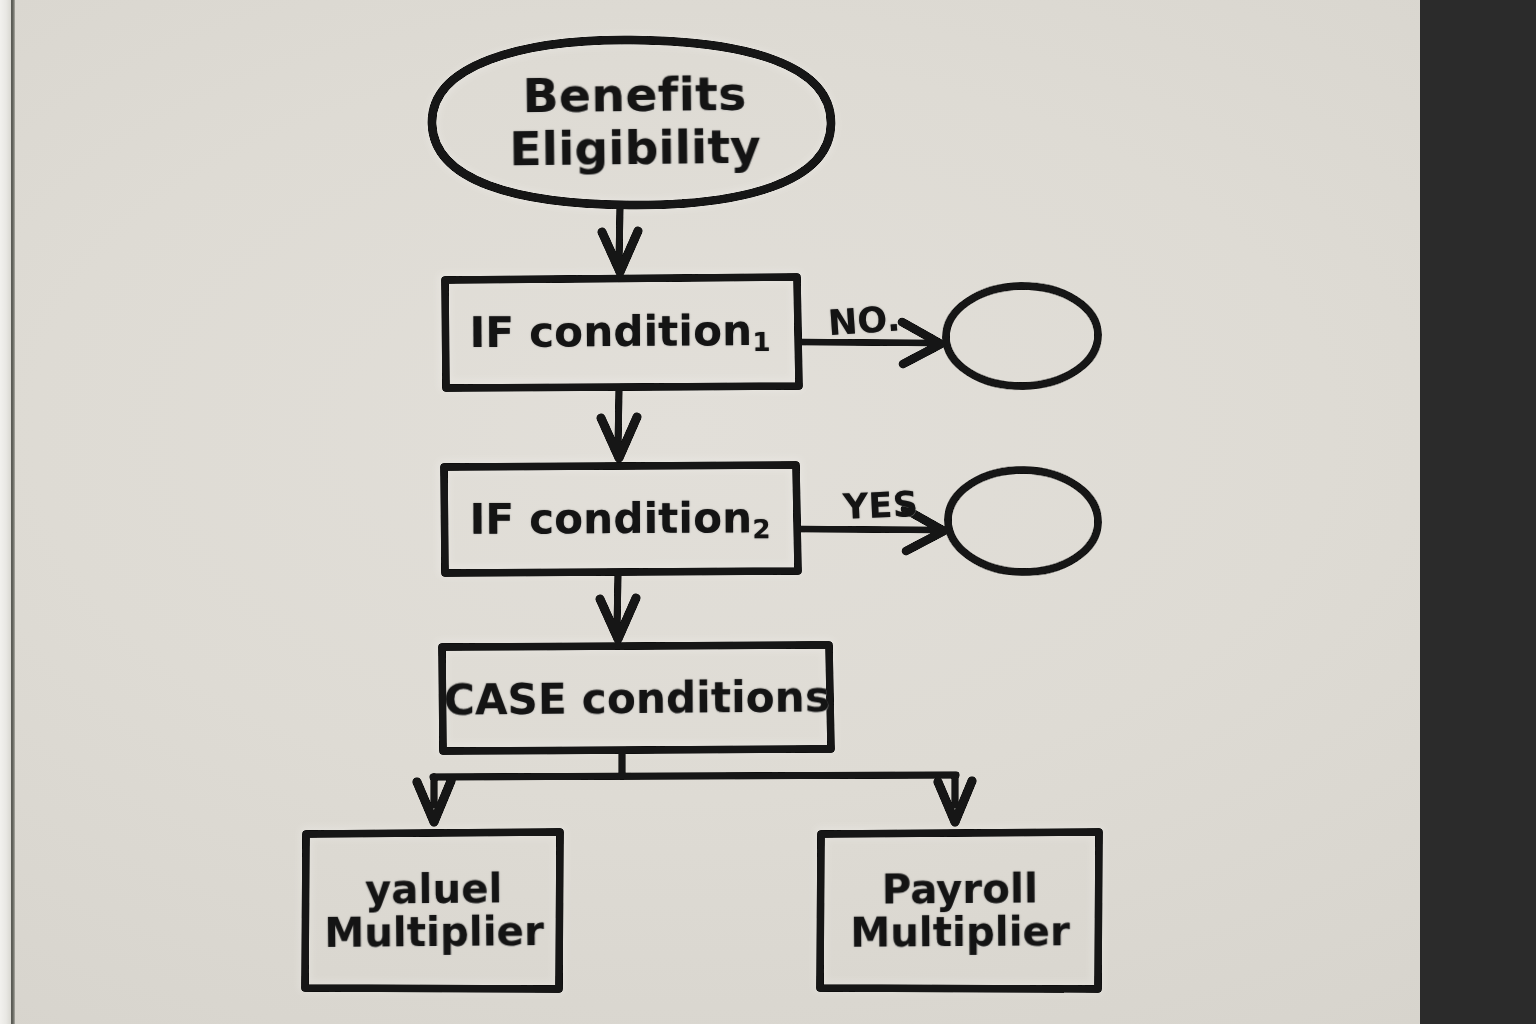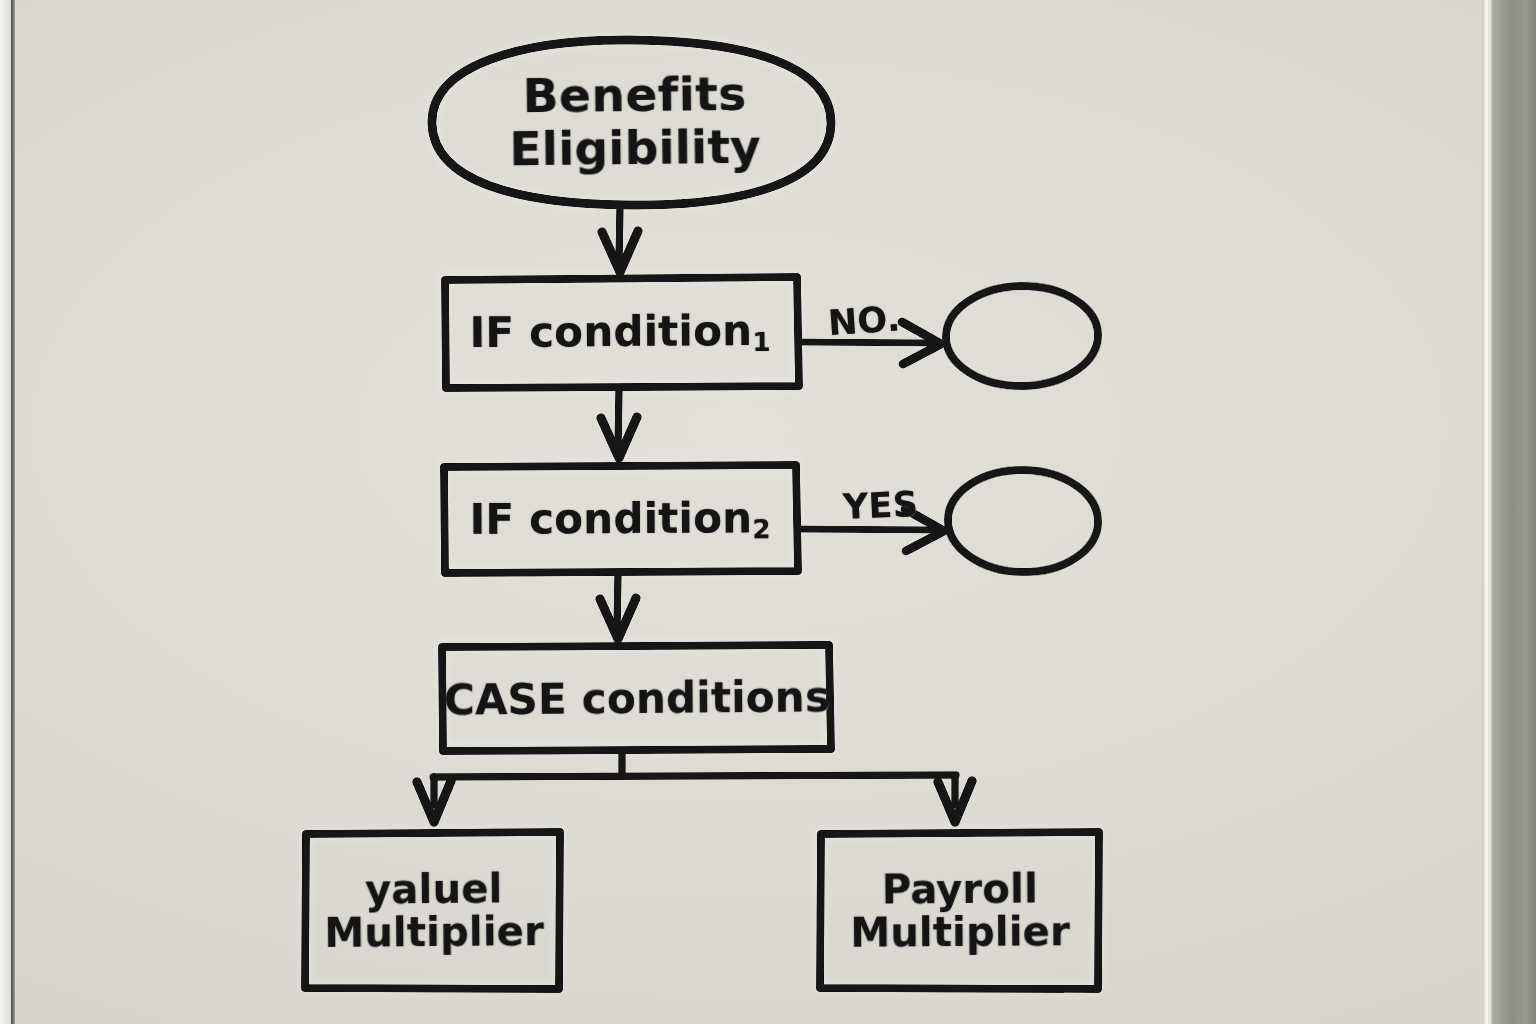--- a/index.html
+++ b/index.html
@@ -3,21 +3,21 @@
 <meta charset="utf-8">
 <title>Benefits Eligibility Flowchart Whiteboard</title>
 <style>
   html, body {
     margin: 0;
     padding: 0;
     background: #2b2b2b;
   }
   #stage {
     position: relative;
-    width: 1536px;
+    width: 1420px;
     height: 1024px;
     overflow: hidden;
     font-family: "DejaVu Sans", sans-serif;
     
     background:
       radial-gradient(ellipse 120% 95% at 48% 42%,
         #e2dfd9 0%,
         #dedbd4 38%,
         #d8d5ce 70%,
         #d2cfc7 100%);

